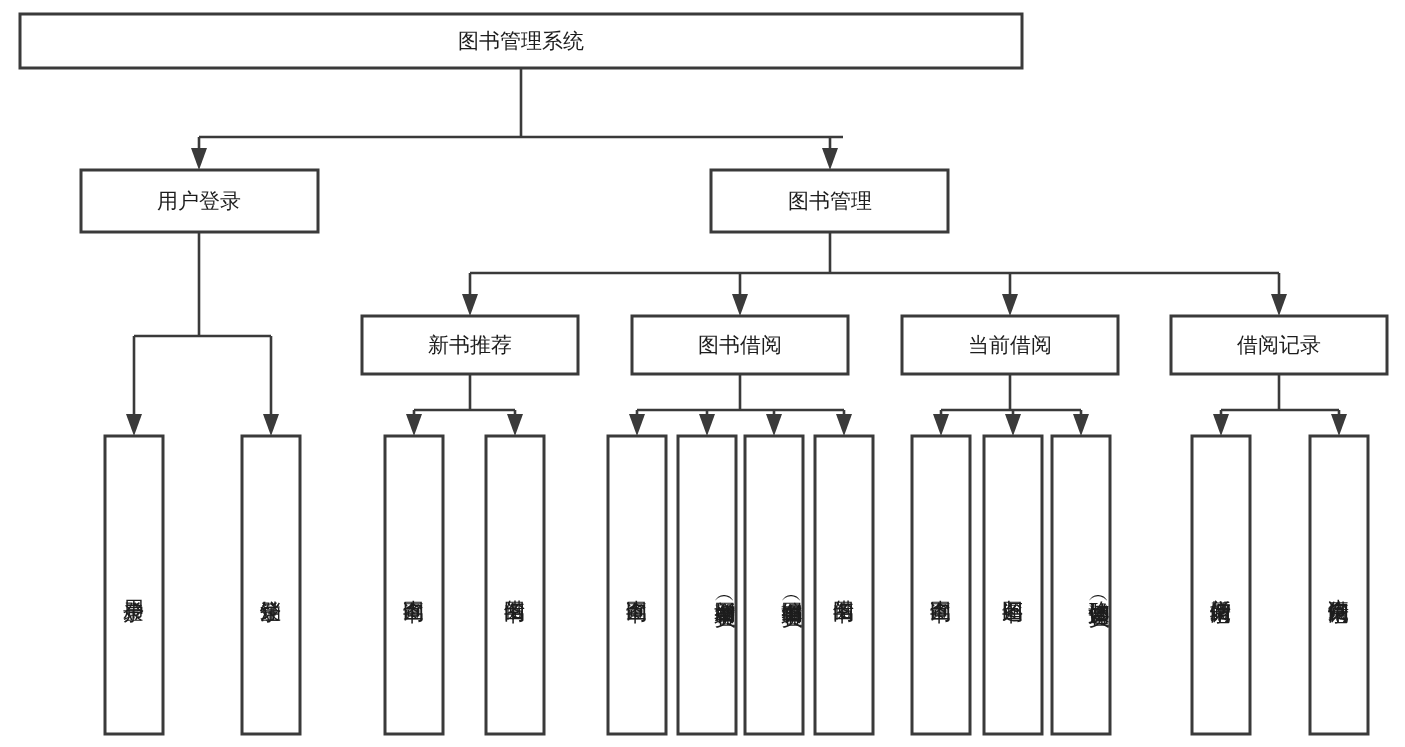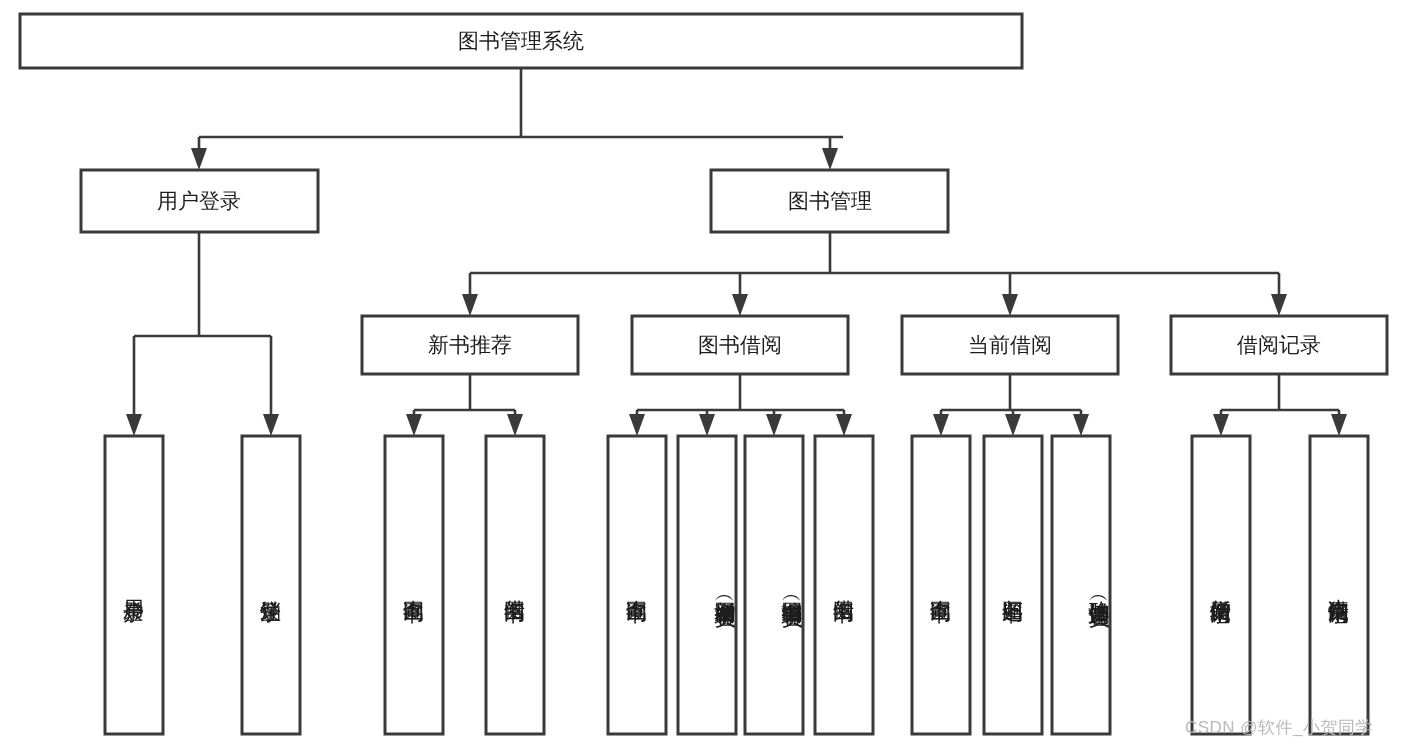--- a/index.html
+++ b/index.html
@@ -192,14 +192,13 @@
   <div class="node-label-v" style="left:608px; top:436px; width:58px; height:298px;">查询图书</div>
   <div class="node-label-v" style="left:678px; top:436px; width:58px; height:298px; align-items:flex-start; padding-top:6px; box-sizing:border-box;">新增图书（管理员）</div>
   <div class="node-label-v" style="left:745px; top:436px; width:58px; height:298px; align-items:flex-start; padding-top:6px; box-sizing:border-box;">编辑图书（管理员）</div>
   <div class="node-label-v" style="left:815px; top:436px; width:58px; height:298px;">借阅图书</div>
   <div class="node-label-v" style="left:912px; top:436px; width:58px; height:298px;">查询图书</div>
   <div class="node-label-v" style="left:984px; top:436px; width:58px; height:298px;">归还图书</div>
   <div class="node-label-v" style="left:1052px; top:436px; width:58px; height:298px; align-items:flex-start; padding-top:6px; box-sizing:border-box;">确认归还（管理员）</div>
   <div class="node-label-v" style="left:1192px; top:436px; width:58px; height:298px;">新增借阅记录</div>
   <div class="node-label-v" style="left:1310px; top:436px; width:58px; height:298px;">查询借阅记录</div>
 
-  <div class="watermark">CSDN @软件_小贺同学</div>
 </div>
 
 </body></html>

